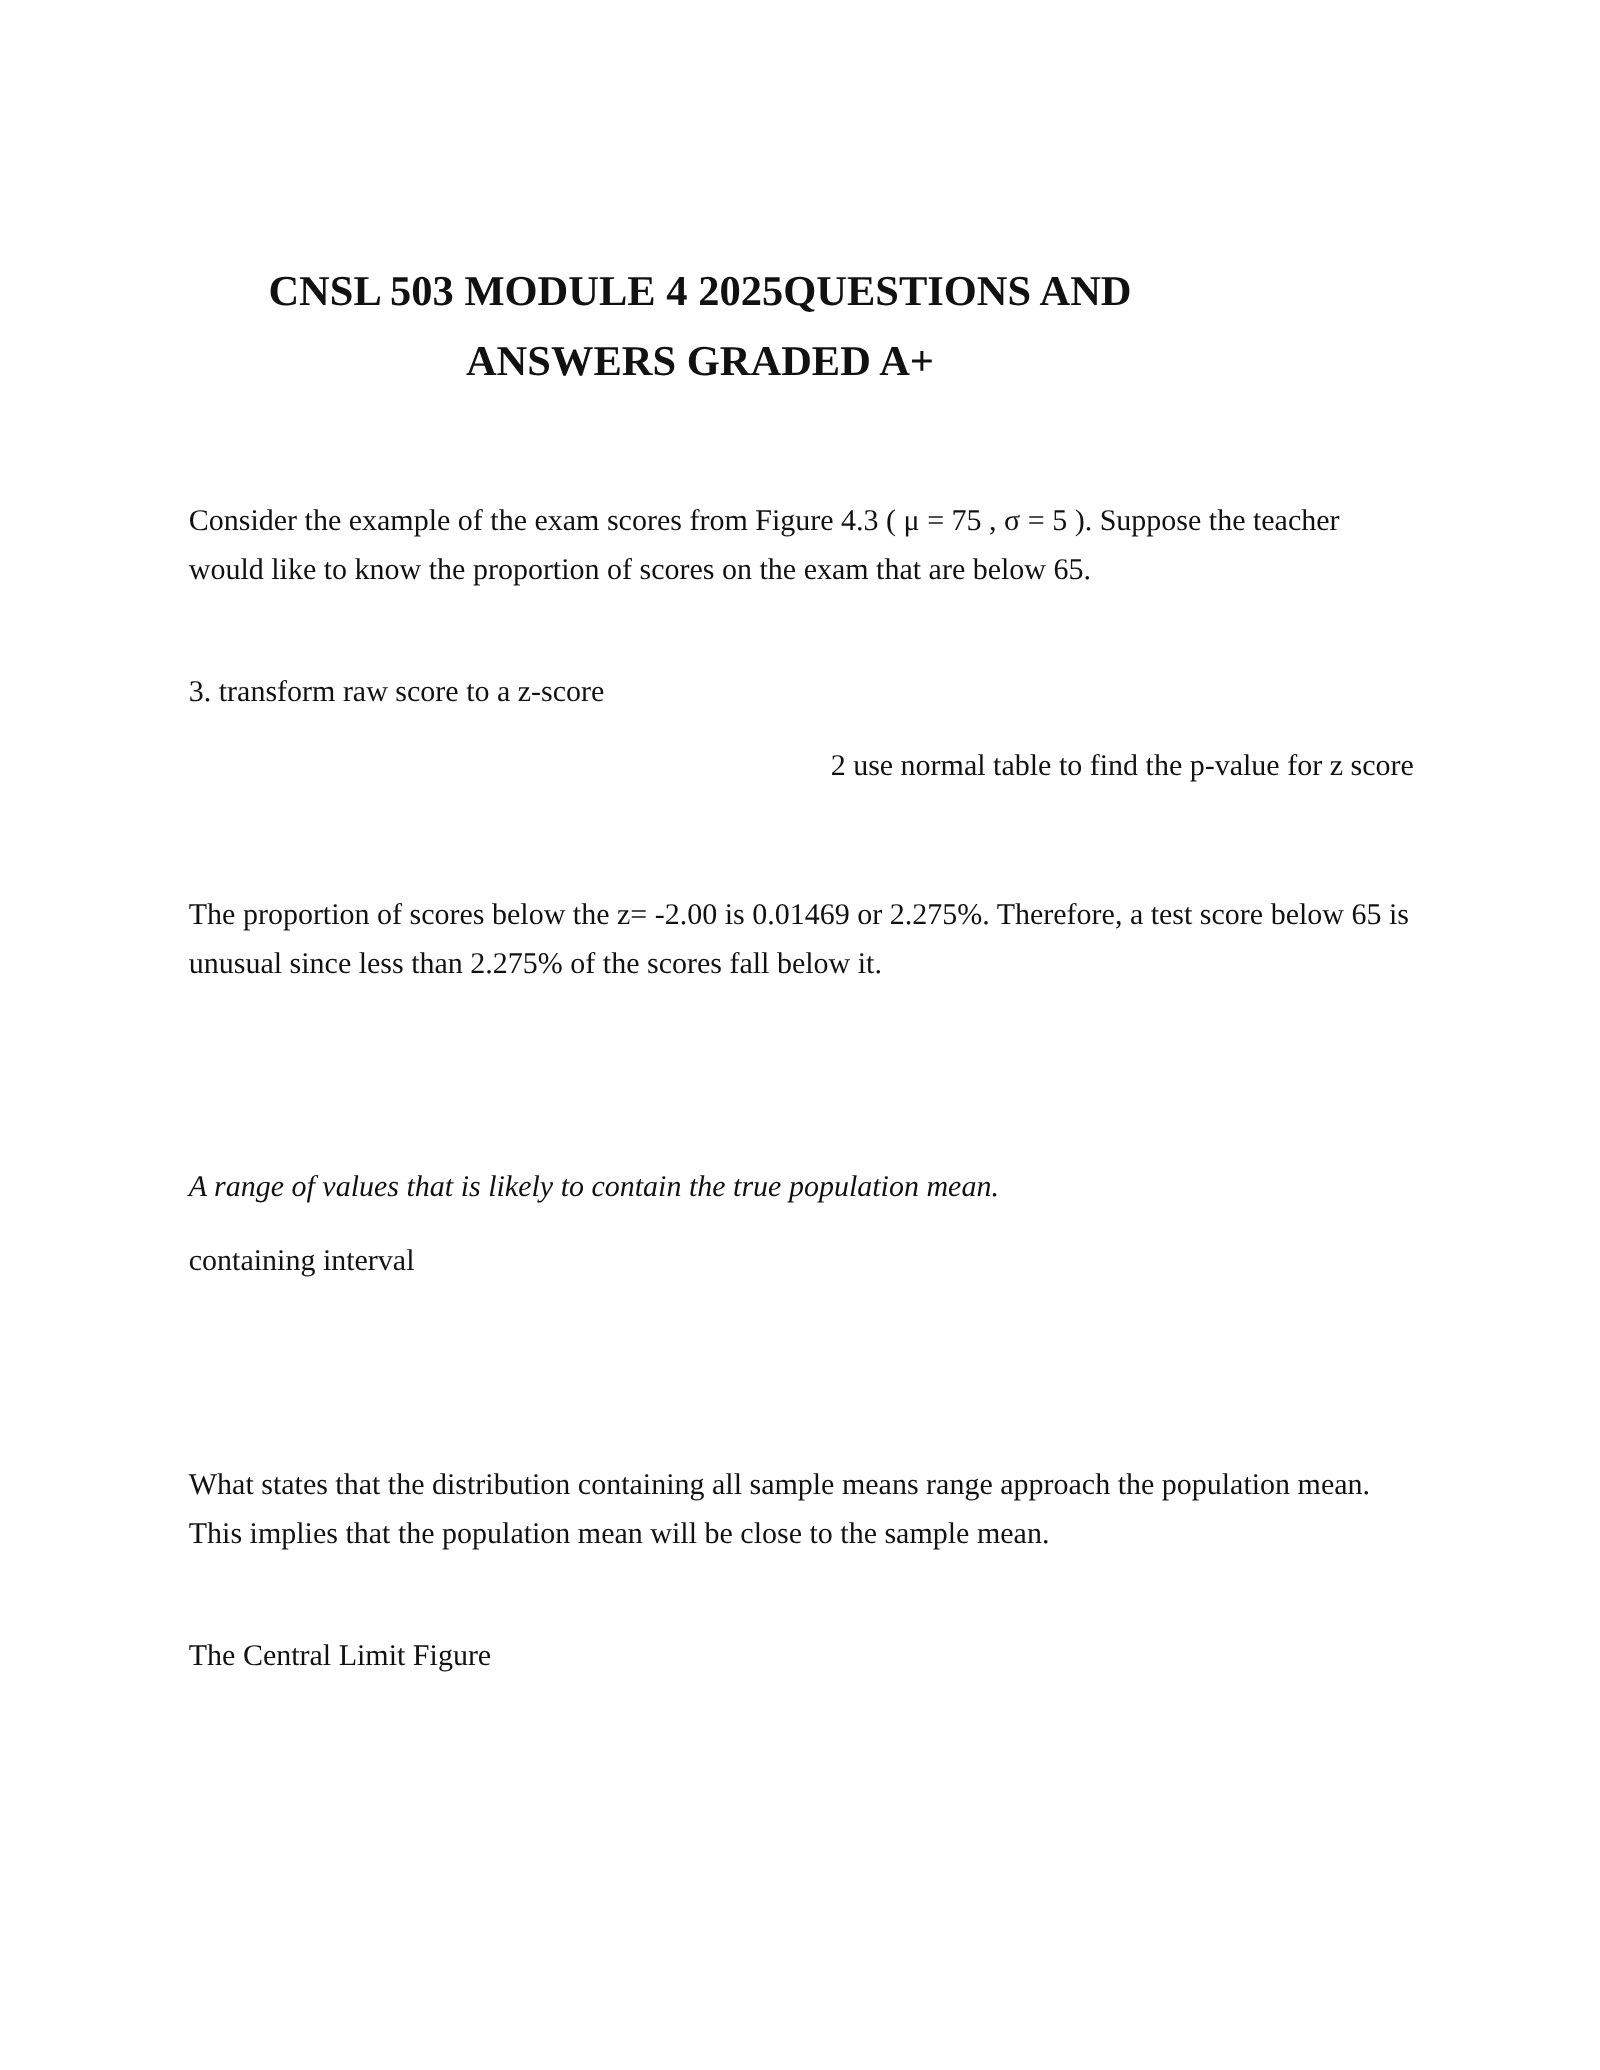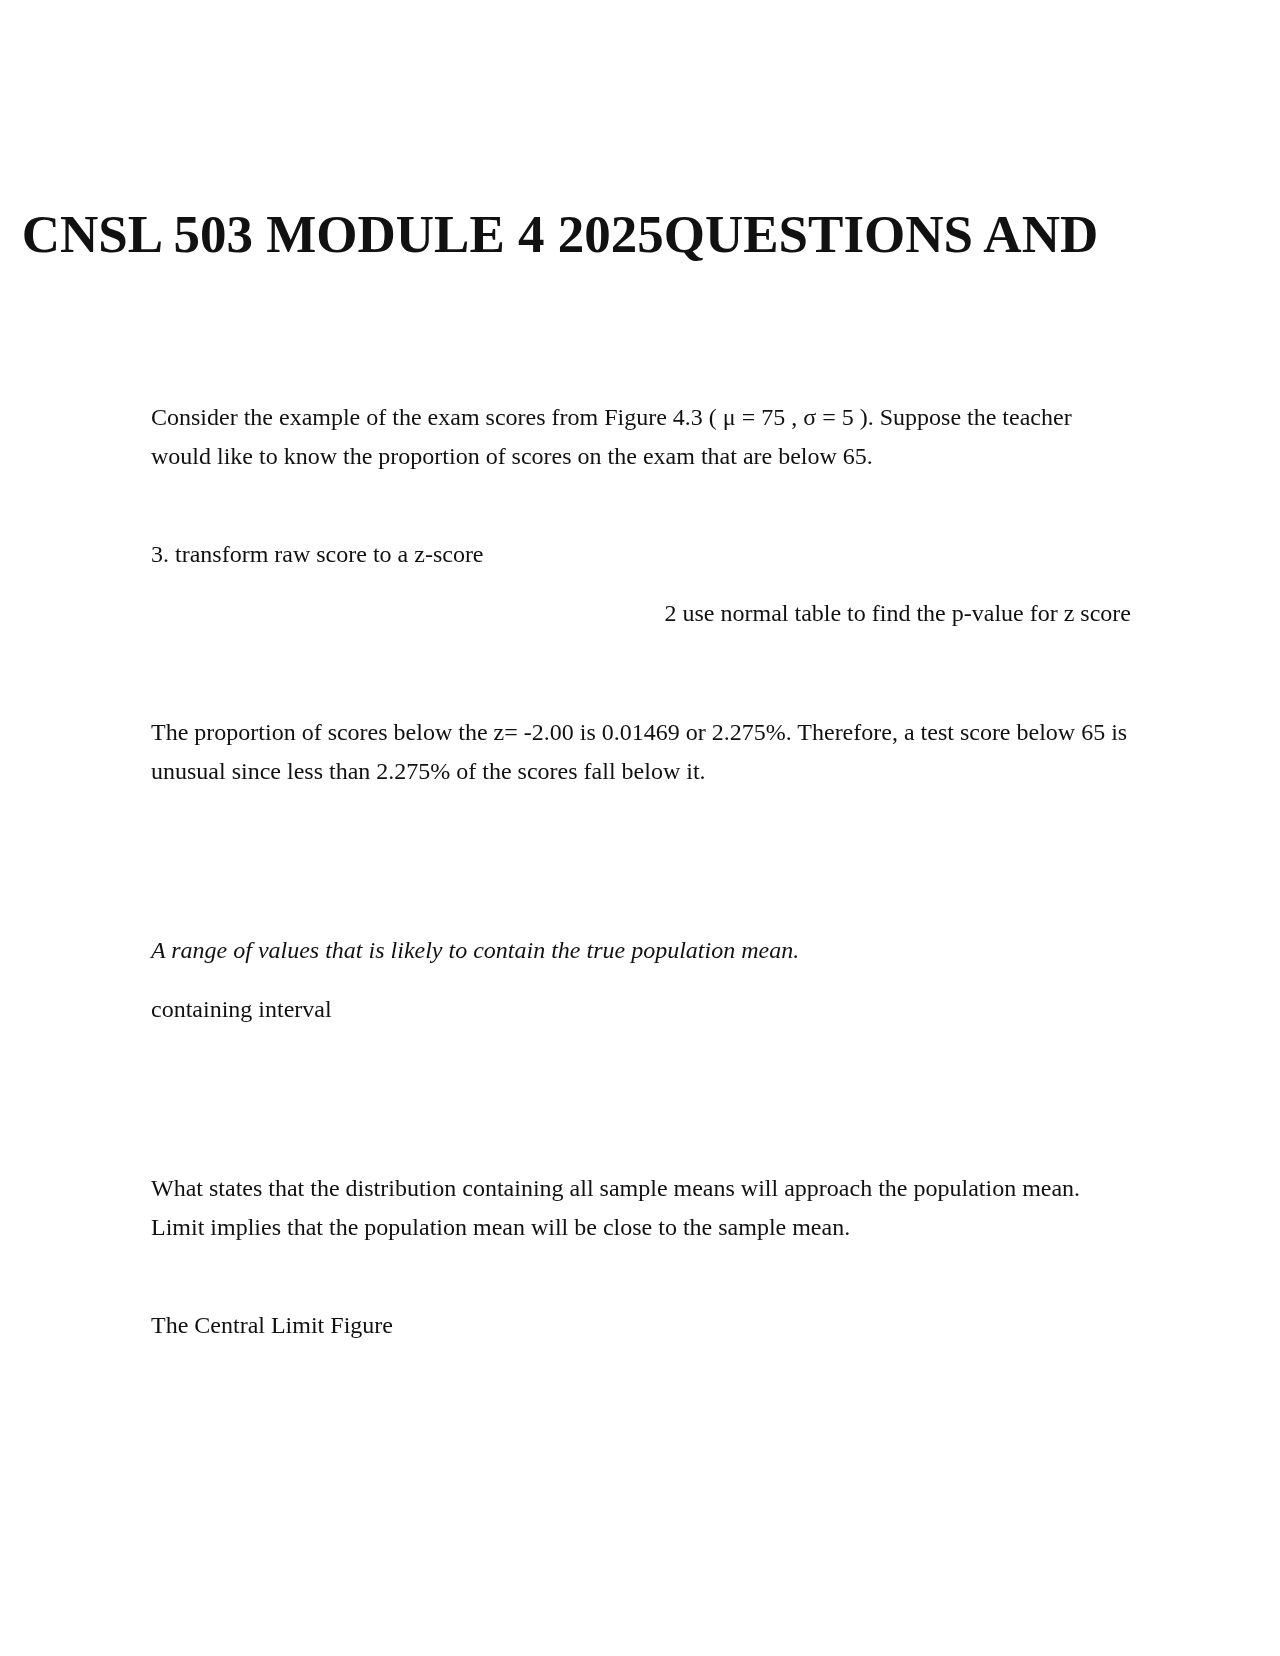--- a/index.html
+++ b/index.html
@@ -1,38 +1,39 @@
 <!DOCTYPE html>
 <html><head>
   <meta charset="utf-8">
   <style>
     html, body { margin: 0; padding: 0; background: #ffffff; }
     body { width: 1280px; height: 1656px; position: relative; overflow: hidden; font-family: "Liberation Serif", "DejaVu Serif", serif; color: #111; }
-    .title { position: absolute; left: 0; width: 1120px; text-align: center; font-weight: bold; font-size: 53px; line-height: 56px; top: 206px; }
+    .title { position: absolute; left: 0; width: 1120px; text-align: center; font-weight: bold; font-size: 34px; line-height: 56px; top: 206px; }
     .p { position: absolute; left: 151px; width: 980px; font-size: 24px; line-height: 39px; }
     .p1 { top: 398px; }
     .p2 { top: 535px; }
     .p3 { top: 594px; text-align: right; }
     .p4 { top: 713px; }
     .p5 { top: 931px; font-style: italic; }
     .p6 { top: 990px; }
     .p7 { top: 1169px; }
     .p8 { top: 1306px; }
   </style>
 </head>
 <body>
 
 <div>
   <div class="title">
     <div>CNSL 503 MODULE 4 2025QUESTIONS AND</div>
+    <div>ANSWERS GRADED A+</div>
   </div>
 
   <div class="p p1">Consider the example of the exam scores from Figure 4.3 ( μ = 75 , σ = 5 ). Suppose the teacher would like to know the proportion of scores on the exam that are below 65.</div>
   <div class="p p2">3. transform raw score to a z-score</div>
   <div class="p p3">2 use normal table to find the p-value for z score</div>
   <div class="p p4">The proportion of scores below the z= -2.00 is 0.01469 or 2.275%. Therefore, a test score below 65 is unusual since less than 2.275% of the scores fall below it.</div>
 
   <div class="p p5">A range of values that is likely to contain the true population mean.</div>
   <div class="p p6">containing interval</div>
 
-  <div class="p p7">What states that the distribution containing all sample means will approach the population mean. Limit implies that the population mean will be close to the sample mean.</div>
+  <div class="p p7">What states that the distribution containing all sample means range approach the population mean. This implies that the population mean will be close to the sample mean.</div>
   <div class="p p8">The Central Limit Figure</div>
 </div>
 
 </body></html>

